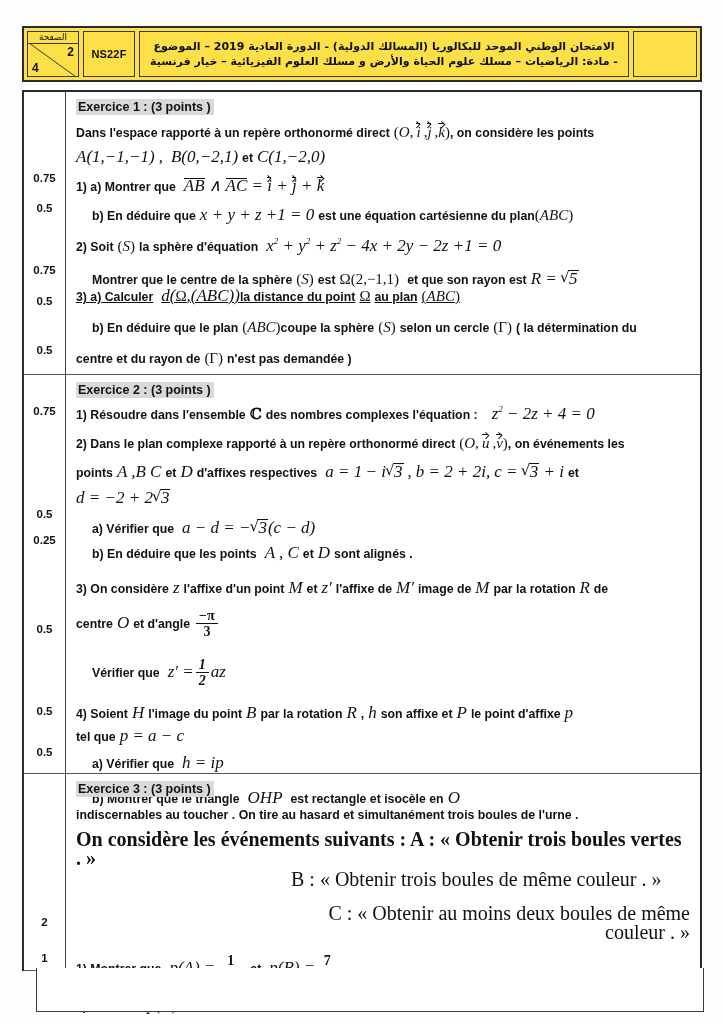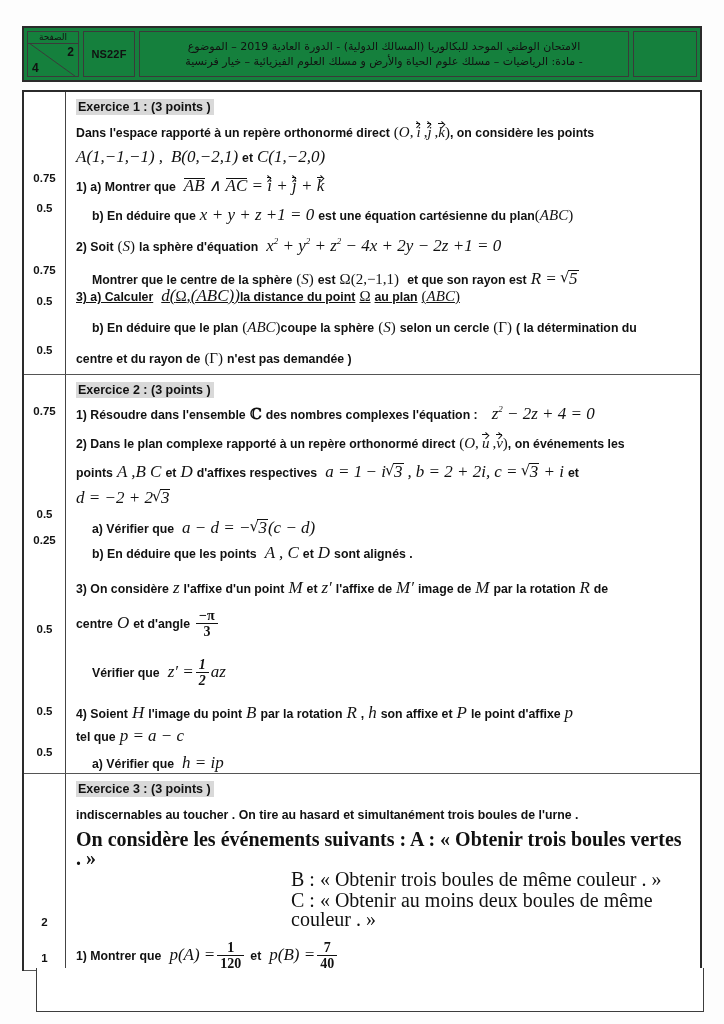--- a/index.html
+++ b/index.html
@@ -30,21 +30,21 @@
     position: absolute;
     left: 22px;
     top: 26px;
     width: 680px;
     height: 56px;
     border: 2px solid #2b2b2b;
     box-sizing: border-box;
     display: flex;
     align-items: stretch;
     padding: 3px;
-    background: #15803d;
+    background: #fde047;
   }
   .page-indicator {
     width: 52px;
     border: 1px solid #3a3a3a;
     box-sizing: border-box;
     position: relative;
     flex: 0 0 auto;
     overflow: hidden;
   }
   .page-indicator .pi-label {
@@ -95,21 +95,21 @@
     display: flex;
     flex-direction: column;
     align-items: center;
     justify-content: center;
     direction: rtl;
     padding: 2px 6px;
   }
   .title-box .tline {
     font-family: "DejaVu Sans", sans-serif;
     font-size: 11px;
-    font-weight: normal;
+    font-weight: bold;
     line-height: 15px;
     text-align: center;
     white-space: nowrap;
   }
   .blank-box {
     width: 64px;
     margin-left: 4px;
     border: 1px solid #3a3a3a;
     box-sizing: border-box;
     flex: 0 0 auto;
@@ -433,20 +433,23 @@
         </div>
 
         <div class="line" style="margin-top:6px;">
           <span>tel que</span><span class="sp gap4"></span><span class="m mbig">p = a − c</span>
         </div>
 
         <div class="line indent1" style="margin-top:10px;">
           <span>a) Vérifier que</span><span class="sp gap8"></span><span class="m mbig">h = ip</span>
         </div>
 
+        <div class="line indent1" style="margin-top:18px;">
+          <span>b) Montrer que le triangle</span><span class="sp gap8"></span><span class="m mbig">OHP</span><span class="sp gap8"></span><span>est rectangle et isocèle en</span><span class="sp gap4"></span><span class="m mbig">O</span>
+        </div>
 
       </div>
     </div>
 
     <div class="ex-block" style="height:197px;">
       <div class="marks-col">
         <div class="mark" style="top:142px;">2</div>
         <div class="mark" style="top:178px;">1</div>
       </div>
 
@@ -454,21 +457,21 @@
 
         <div class="ex-title">Exercice 3 : (3 points )</div>
 
 
         <div class="line wrap" style="margin-top:8px;">indiscernables au toucher . On tire au hasard et simultanément trois boules de l'urne .</div>
 
         <div class="line wrap s3" style="margin-top:7px;font-weight:bold;">On considère  les événements suivants : A : « Obtenir trois boules vertes . »</div>
 
         <div class="line wrap s3 indentR" style="margin-top:2px;">B :  « Obtenir trois boules de même couleur  . »</div>
 
-        <div class="line wrap s3 indentR" style="margin-top:2px;">C :  « Obtenir au moins deux boules de même couleur  . »</div>
+        <div class="line wrap s3 indentR" style="margin-top:15px;text-align:right;">C :  « Obtenir au moins deux boules de même couleur  . »</div>
 
         <div class="line" style="margin-top:12px;">
           <span>1) Montrer que</span><span class="sp gap8"></span><span class="m mbig">p(A) =</span><span class="frac upr">
               <span class="num">1</span>
               <span class="den">120</span>
             </span><span class="sp gap4"></span><span style="font-size:12.3px;font-weight:bold;">et</span><span class="sp gap8"></span><span class="m mbig">p(B) =</span><span class="frac upr">
               <span class="num">7</span>
               <span class="den">40</span>
             </span>
         </div>

